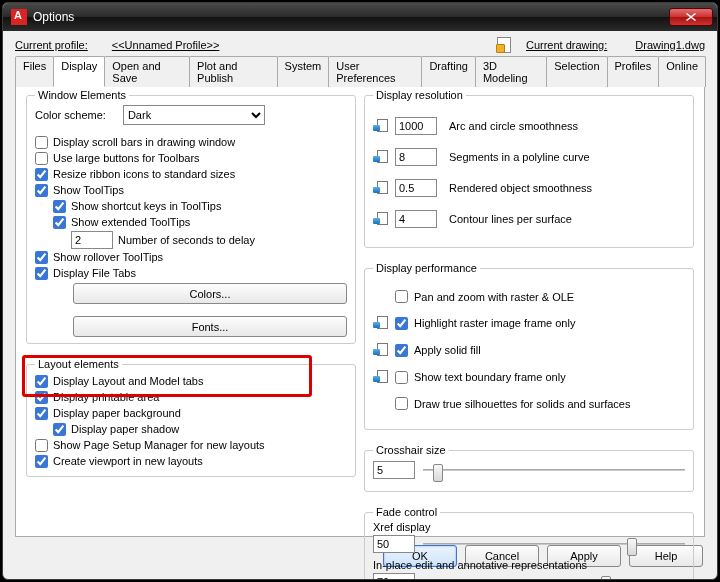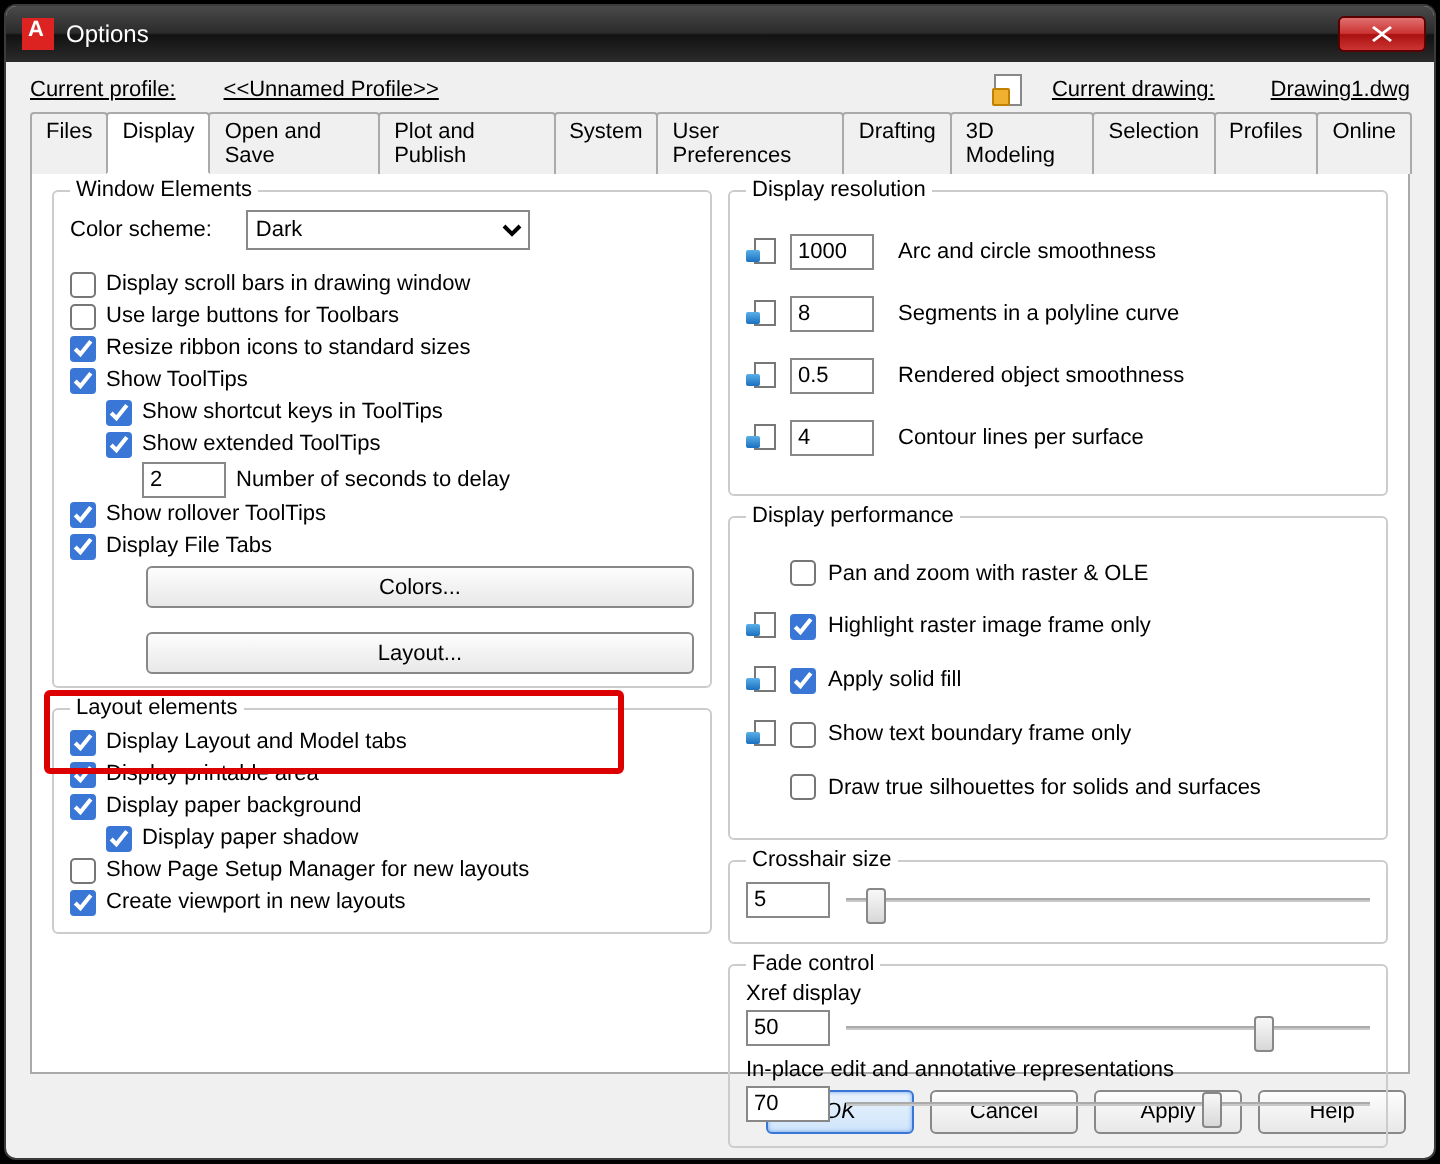--- a/index.html
+++ b/index.html
@@ -14,21 +14,21 @@
 .profile-row .mid { margin-left: 14px; }
 .profile-row .spacer { flex: 1; }
 .dwg-icon { width: 16px; height: 16px; display: inline-block; position: relative; margin-right: 4px; }
 .dwg-icon::before { content: ""; position: absolute; width: 12px; height: 14px; background: #fff; border: 1px solid #888; top: 0; left: 1px; }
 .dwg-icon::after { content: ""; position: absolute; width: 7px; height: 7px; background: #f0b030; border: 1px solid #c08000; left: 0; top: 7px; border-radius: 1px; }
 .tabs-container { padding: 0 12px; }
 .tabs { display: flex; border-bottom: 1px solid #aaa; }
 .tab { padding: 3px 7px; border: 1px solid #aaa; border-bottom: none; background: #f0f0f0; margin-right: -1px; font-size: 11px; cursor: pointer; border-radius: 2px 2px 0 0; position: relative; top: 1px; }
 .tab.active { background: #fff; border-bottom: 1px solid #fff; z-index: 2; }
 .tab-content { background: #fff; border: 1px solid #aaa; border-top: none; padding: 8px 10px; display: flex; gap: 8px; height: 450px; }
-.col { flex: 1; display: flex; flex-direction: column; gap: 6px; }
+.col { flex: 1; display: flex; flex-direction: column; gap: 16px; }
 .group { border: 1px solid #ccc; border-radius: 3px; padding: 8px 8px 6px; margin-bottom: 4px; position: relative; }
 .group-title { position: absolute; top: -7px; left: 8px; background: #fff; padding: 0 3px; font-size: 11px; }
 .row { display: flex; align-items: center; gap: 5px; margin: 1px 0; line-height: 15px; }
 .indent1 { margin-left: 18px; }
 .indent2 { margin-left: 36px; }
 input[type=checkbox] { width: 13px; height: 13px; accent-color: #3a76d6; cursor: pointer; }
 select { width: 142px; font-size: 11px; border: 1px solid #888; background: #fff; height: 20px; }
 .num-input { width: 42px; height: 18px; font-size: 11px; border: 1px solid #888; padding: 0 3px; text-align: left; }
 .btn { min-width: 78px; height: 21px; font-size: 11px; border: 1px solid #888; background: linear-gradient(#fdfdfd, #e8e8e8); border-radius: 3px; cursor: pointer; padding: 0 10px; }
 .btn-row { display: flex; gap: 12px; margin-left: 38px; margin-top: 2px; flex-direction: column; }
@@ -36,21 +36,21 @@
 .mini-icon { width: 16px; height: 14px; display: inline-block; position: relative; }
 .mini-icon::before { content: ""; position: absolute; width: 9px; height: 11px; background: #fff; border: 1px solid #777; top: 0; left: 4px; }
 .mini-icon::after { content: ""; position: absolute; width: 7px; height: 6px; background: linear-gradient(#5ab0e8,#1a70c0); left: 0; top: 6px; border-radius: 1px; }
 .slider-wrap { display: flex; align-items: center; gap: 8px; margin: 2px 0 6px; }
 .slider { flex: 1; height: 16px; position: relative; }
 .slider-track { position: absolute; top: 7px; left: 0; right: 0; height: 2px; background: #c8c8c8; border-top: 1px solid #aaa; }
 .slider-thumb { position: absolute; top: 2px; width: 10px; height: 18px; background: linear-gradient(#f8f8f8,#d8d8d8); border: 1px solid #888; border-radius: 2px; }
 .highlight-box { position: absolute; border: 3px solid #d00; border-radius: 3px; pointer-events: none; }
 .footer { display: flex; justify-content: flex-end; gap: 8px; padding: 8px 14px; }
 .footer .btn { min-width: 74px; height: 22px; }
-.footer .btn.default { border: 1px solid #3a76d6; box-shadow: 0 0 2px #6aa0e8 inset; background: linear-gradient(#eaf3fd,#cfe5fb); font-style: italic; }
+.footer .btn.default { border: 1px solid #3a76d6; box-shadow: 0 0 2px #6aa0e8 inset; background: linear-gradient(#eaf3fd,#cfe5fb); }
 </style>
 </head>
 <body>
 
 <div class="window">
   <div class="titlebar">
     <span class="title-icon"></span>
     <span class="title-text">Options</span>
     <div class="close-btn">
       <svg width="10" height="8" viewBox="0 0 10 8">
@@ -125,21 +125,21 @@
           <div class="row">
               <input type="checkbox" checked="" style="">
               <span>Show rollover ToolTips</span>
             </div>
           <div class="row">
               <input type="checkbox" checked="" style="">
               <span>Display File Tabs</span>
             </div>
           <div class="btn-row">
             <button class="btn">Colors...</button>
-            <button class="btn">Layout...</button>
+            <button class="btn">Fonts...</button>
           </div>
         </div>
 
         <div class="group" style="position:relative">
           <span class="group-title">Layout elements</span>
           <div class="row">
               <input type="checkbox" checked="" style="">
               <span>Display Layout and Model tabs</span>
             </div>
           <div class="row">

